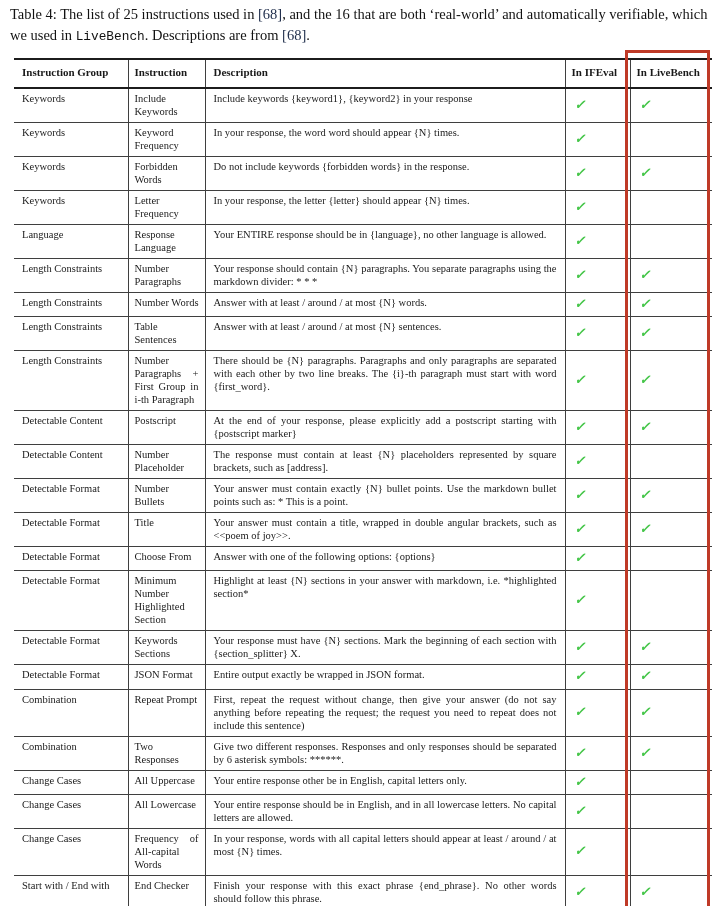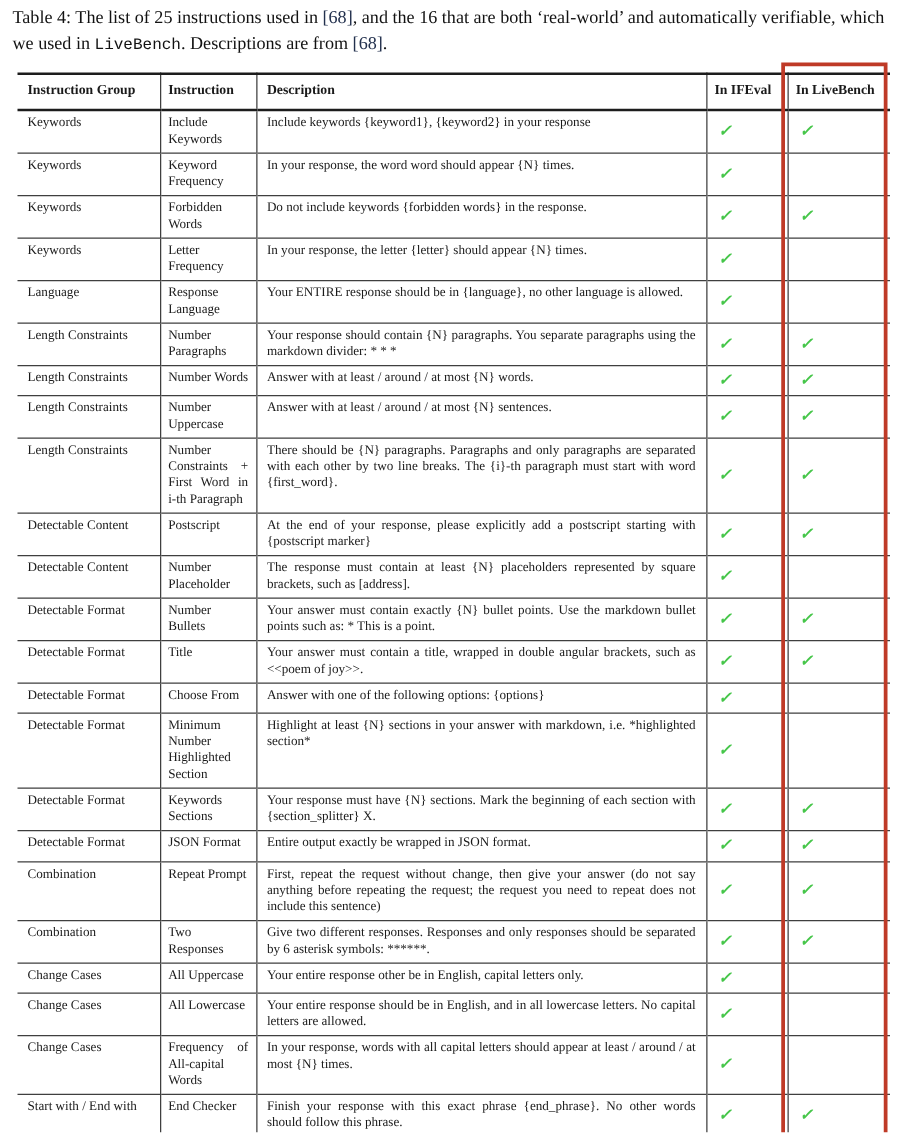--- a/index.html
+++ b/index.html
@@ -149,28 +149,28 @@
           </tr>
           <tr>
             <td class="cell-group">Length Constraints</td>
             <td class="cell-instr">Number Words</td>
             <td class="cell-desc">Answer with at least / around / at most {N} words.</td>
             <td class="cell-check"><span class="check">✓</span></td>
             <td class="cell-check"><span class="check">✓</span></td>
           </tr>
           <tr>
             <td class="cell-group">Length Constraints</td>
-            <td class="cell-instr">Number Uppercase</td>
+            <td class="cell-instr">Table Sentences</td>
             <td class="cell-desc">Answer with at least / around / at most {N} sentences.</td>
             <td class="cell-check"><span class="check">✓</span></td>
             <td class="cell-check"><span class="check">✓</span></td>
           </tr>
           <tr>
             <td class="cell-group">Length Constraints</td>
-            <td class="cell-instr">Number Constraints + First Word in i-th Paragraph</td>
+            <td class="cell-instr">Number Paragraphs + First Group in i-th Paragraph</td>
             <td class="cell-desc">There should be {N} paragraphs. Paragraphs and only paragraphs are separated with each other by two line breaks. The {i}-th paragraph must start with word {first_word}.</td>
             <td class="cell-check"><span class="check">✓</span></td>
             <td class="cell-check"><span class="check">✓</span></td>
           </tr>
           <tr>
             <td class="cell-group">Detectable Content</td>
             <td class="cell-instr">Postscript</td>
             <td class="cell-desc">At the end of your response, please explicitly add a postscript starting with {postscript marker}</td>
             <td class="cell-check"><span class="check">✓</span></td>
             <td class="cell-check"><span class="check">✓</span></td>

